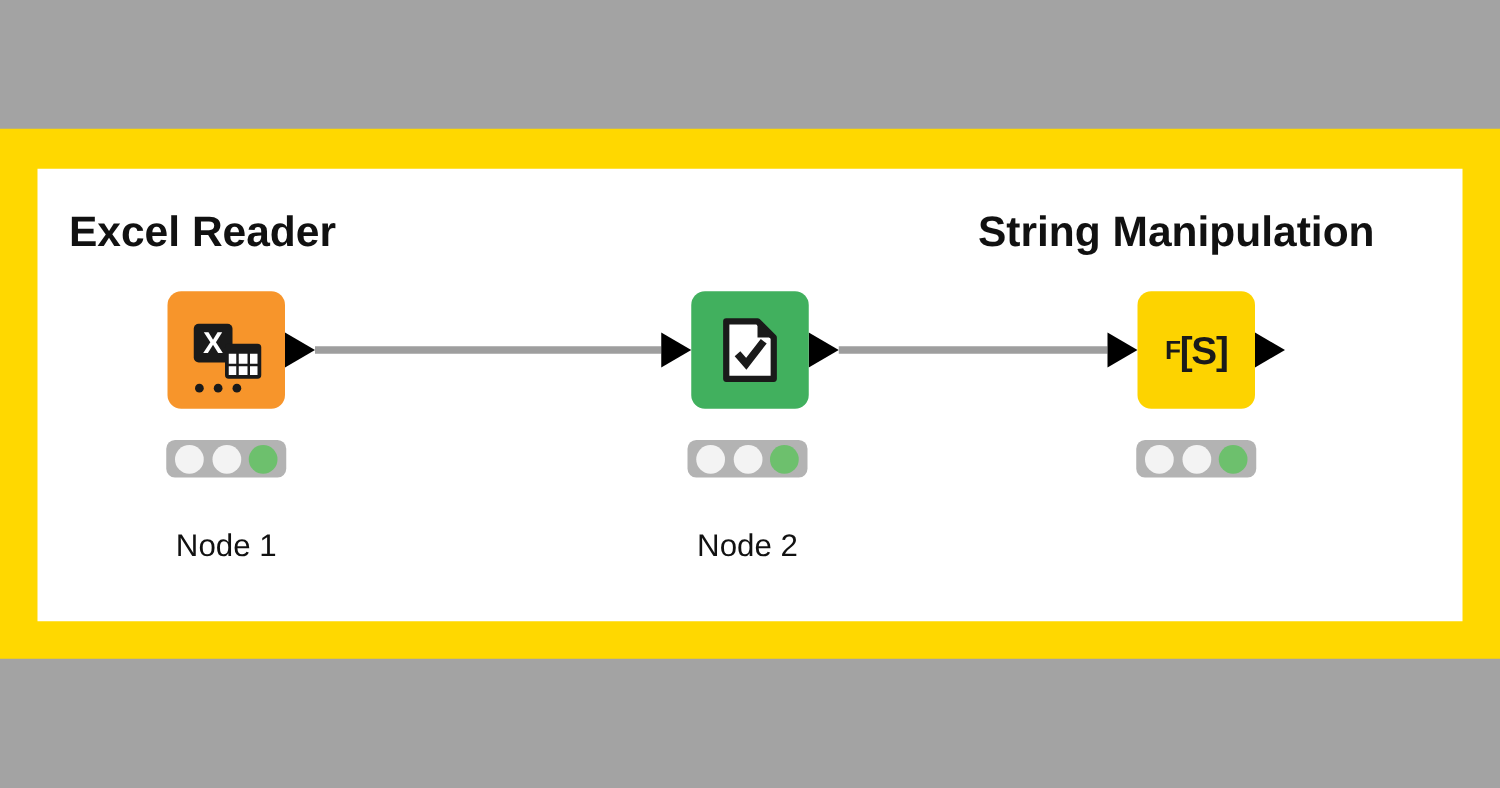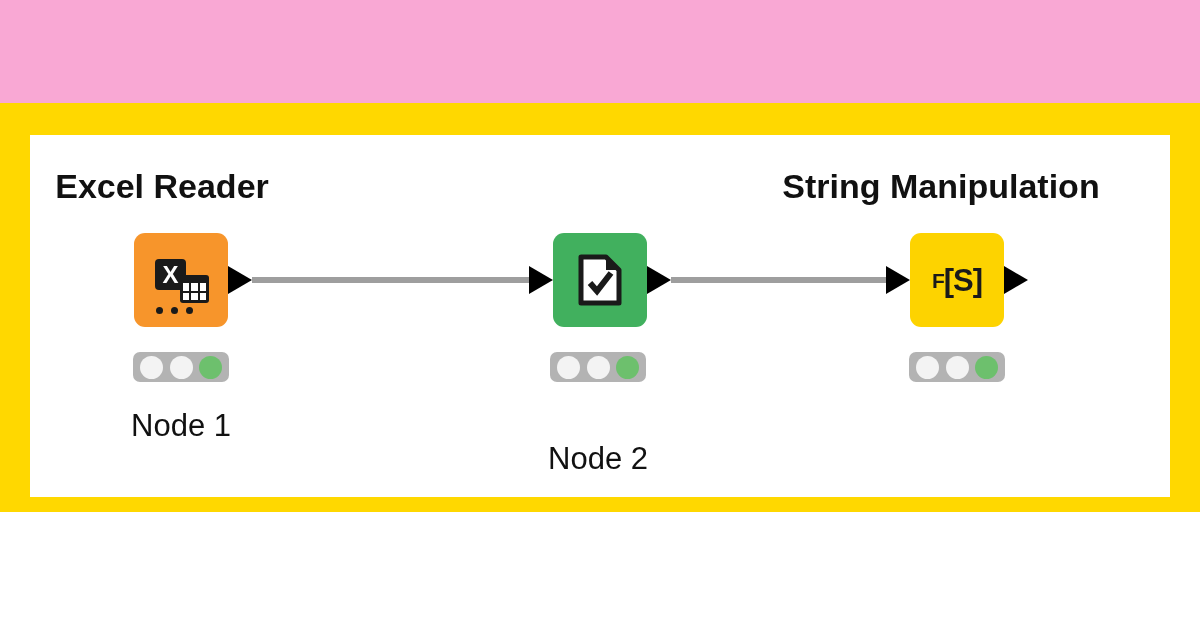--- a/index.html
+++ b/index.html
@@ -1,18 +1,18 @@
 <!DOCTYPE html>
 <html><head>
 <meta charset="utf-8">
 <style>
   html, body { margin:0; padding:0; background:#ffffff; }
   .page {
-    position:relative; width:1200px; height:512px; overflow:hidden;
-    background:#f9a8d4; font-family:"Liberation Sans", sans-serif;
+    position:relative; width:1200px; height:630px; overflow:hidden;
+    background:#a3a3a3; font-family:"Liberation Sans", sans-serif;
   }
   .frame   { position:absolute; left:0; top:103px; width:1200px; height:424px; background:#FFD800; }
   .canvas  { position:absolute; left:30px; top:135px; width:1140px; height:362px; background:#ffffff; }
 
   .node-title {
     position:absolute; top:167px; width:400px; text-align:center;
     font-size:34px; font-weight:bold; color:#111111; white-space:nowrap;
   }
   .t1 { left:-38px; } .t2 { left:384px; } .t3 { left:741px; }
 
@@ -68,24 +68,24 @@
   .light-bar {
     position:absolute; top:352px; width:96px; height:30px; background:#B3B3B3;
     border-radius:7px; display:flex; align-items:center; justify-content:space-between;
     padding:0 7px; box-sizing:border-box;
   }
   .lb1 { left:133px; } .lb2 { left:550px; } .lb3 { left:909px; }
   .light { width:23px; height:23px; border-radius:50%; background:#F3F3F3; }
   .light.on { background:#6DC06D; }
 
   .node-label {
-    position:absolute; top:408px; width:300px; text-align:center;
-    font-size:31px; color:#111111; white-space:nowrap;
+    position:absolute; top:423px; width:300px; text-align:center;
+    font-size:25px; color:#111111; white-space:nowrap;
   }
-  .l1 { left:31px; } .l2 { left:448px;margin-top:33px; } .l3 { left:807px; }
+  .l1 { left:31px; } .l2 { left:448px; } .l3 { left:807px; }
 </style>
 </head>
 <body>
 
 <div class="page">
   <div class="frame"></div>
   <div class="canvas"></div>
 
   <div class="node-title t1">Excel Reader</div>
   <div class="node-title t3">String Manipulation</div>

